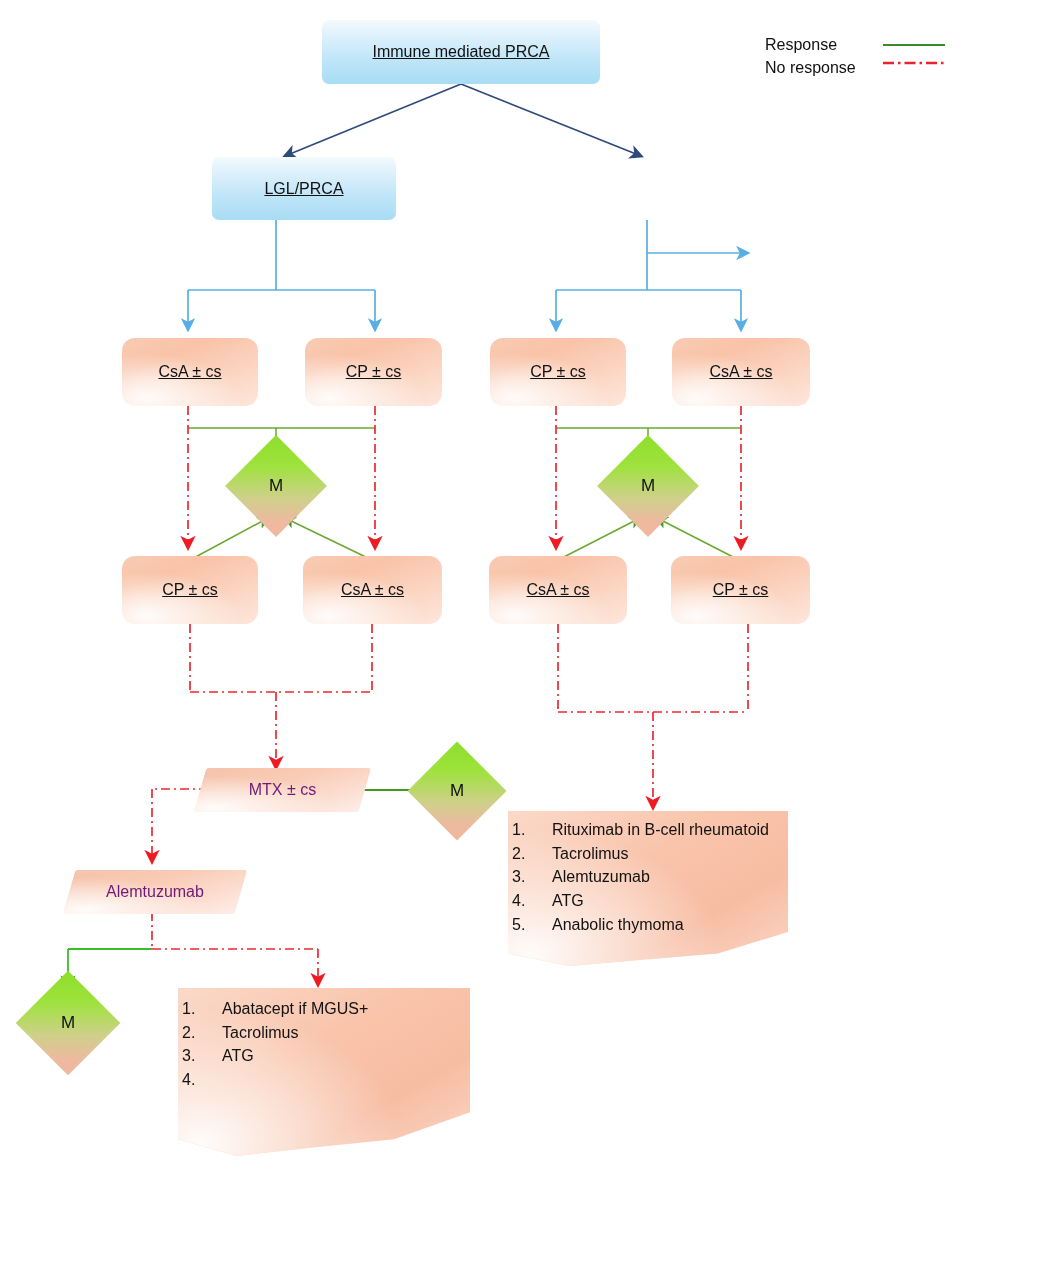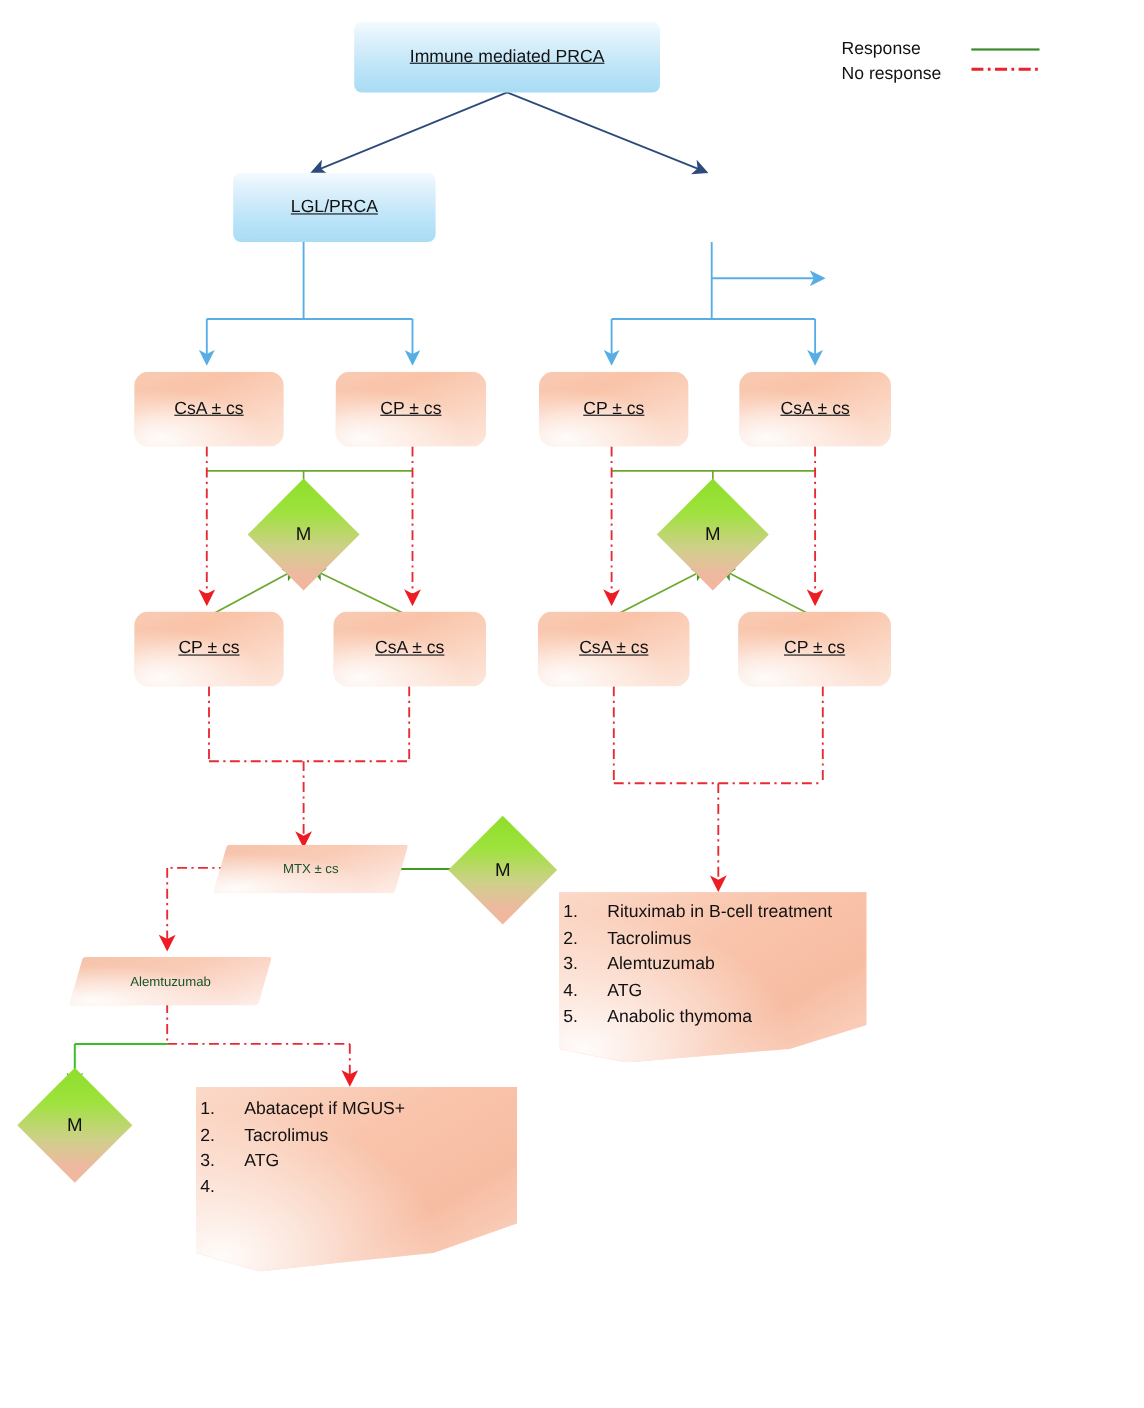--- a/index.html
+++ b/index.html
@@ -19,21 +19,21 @@
 
   
   .peach{
     border-radius:13px;font-size:16px;color:#111;
     background:
       radial-gradient(125% 115% at 18% 88%, rgba(255,255,255,0.93) 0%, rgba(255,255,255,0.55) 26%, rgba(255,255,255,0.0) 56%),
       linear-gradient(158deg,#f8cbb4 0%,#f9c3a8 30%,#fbd3bf 62%,#fde7dc 100%);
   }
 
   
-  .para{position:absolute;font-size:12px;color:#14532d;}
+  .para{position:absolute;font-size:16px;color:#701a75;}
   .para .skin{position:absolute;inset:0;transform:skewX(-16deg);
     border-radius:3px;
     background:
       radial-gradient(120% 120% at 12% 90%, rgba(255,255,255,0.95) 0%, rgba(255,255,255,0.5) 30%, rgba(255,255,255,0) 60%),
       linear-gradient(160deg,#f6c3ab 0%,#f9cbb5 40%,#fcded2 75%,#fdeee8 100%);}
   .para .lbl{position:absolute;inset:0;display:flex;align-items:center;justify-content:center;}
 
   
   .diamond{position:absolute;}
   .diamond .skin{position:absolute;inset:0;transform:rotate(45deg);
@@ -230,21 +230,21 @@
     <div class="skin"></div>
     <div class="lbl">Alemtuzumab</div>
   </div>
 
   <div class="panel" style="left:508px;top:811px;width:280px;height:155px;
               --wave:linear-gradient(#000,#000);">
     <div class="sheet" style="-webkit-mask-image:none;mask-image:none;clip-path:polygon(0% 0%,100% 0%,100% 78%,75% 92%,48% 96%,22% 100%,0% 92%);"></div>
     <ol style="left:0;top:8px;right:0;">
       <li>
         <span class="num">1.</span>
-        <span>Rituximab in B-cell treatment</span>
+        <span>Rituximab in B-cell rheumatoid</span>
       </li>
       <li>
         <span class="num">2.</span>
         <span>Tacrolimus</span>
       </li>
       <li>
         <span class="num">3.</span>
         <span>Alemtuzumab</span>
       </li>
       <li>

